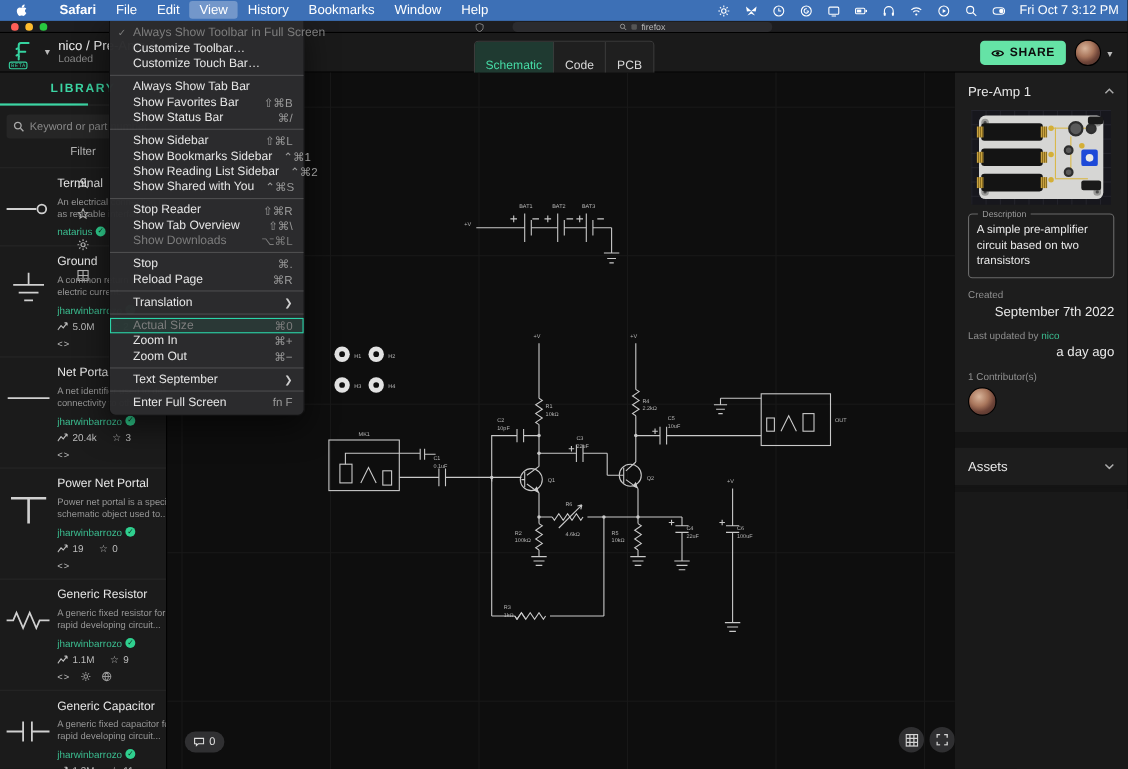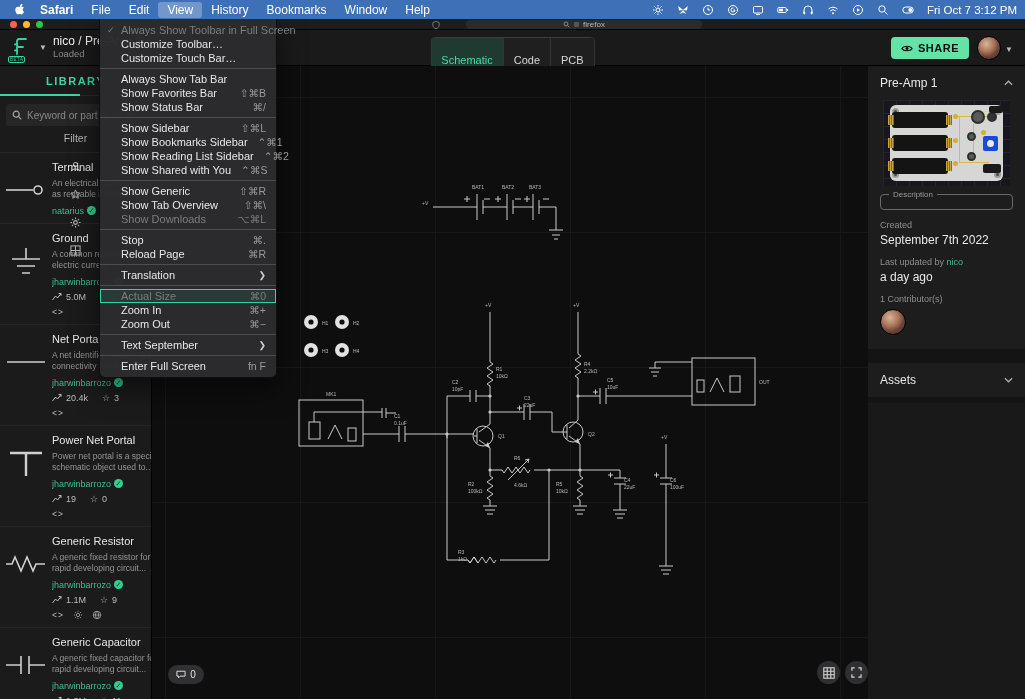--- a/index.html
+++ b/index.html
@@ -3,21 +3,21 @@
 <meta charset="utf-8">
 <style>
   * { margin:0; padding:0; box-sizing:border-box; }
   html,body { width:1025px; height:699px; overflow:hidden; background:#0d0d0d;
     font-family:"Liberation Sans", sans-serif; -webkit-font-smoothing:antialiased; }
   svg { display:block; }
 
   
   .menubar { position:absolute; left:0; top:0; width:1025px; height:19px; background:#3d70b6;
     display:flex; align-items:center; color:#fff; font-size:12px; z-index:200; padding:0 8px; }
-  .mb-left { display:flex; align-items:center; gap:0; }
+  .mb-left { display:flex; align-items:flex-start; gap:14px; }
   .mb-item { padding:1px 9px; border-radius:3px; white-space:nowrap; }
   .mb-item.bold { font-weight:bold; }
   .mb-item.active { background:rgba(255,255,255,.28); }
   .mb-right { margin-left:auto; display:flex; align-items:center; gap:13px; }
   .mb-clock { font-size:11.5px; white-space:nowrap; }
   .sicon { width:12px; height:12px; }
 
   
   .toolstrip { position:absolute; left:0; top:19px; width:1025px; height:11px; background:#1d1d1f;
     border-bottom:1px solid #000; z-index:5; }
@@ -117,21 +117,21 @@
   .trimpot:after { content:""; position:absolute; left:4px; top:4px; width:7px; height:7px;
     border-radius:50%; background:#e8e8e8; }
   .chip { position:absolute; background:#1a1a1a; border-radius:2px; }
   .trace { position:absolute; background:#d9b84a; }
   .fieldset { margin-top:8px; border:1px solid #6a6a6a; border-radius:4px; position:relative;
     padding:7px 7px 7px 7px; }
   .fieldset .legend { position:absolute; top:-5px; left:8px; background:#1d1d1d; padding:0 4px;
     color:#9a9a9a; font-size:8px; }
   .desc-text { color:#e8e8e8; font-size:10.5px; line-height:1.35; }
   .p-label { color:#8f8f8f; font-size:9px; margin-top:10px; }
-  .p-value { color:#e8e8e8; font-size:12px; margin-top:3px; }
+  .p-value { color:#e8e8e8; font-size:12px; margin-top:3px;text-align:right; }
   .teal { color:#3bbd90; }
   .contrib-avatar { width:26px; height:26px; margin-top:5px; }
   .add-btn { color:#35d3a0; font-size:10px; font-weight:bold; letter-spacing:1px; margin:16px 0 6px 2px; }
   .p-fill { flex:1; background:#191919; }
   .chev { stroke:#aaa; stroke-width:1.5; fill:none; }
 
   
   .vmenu { position:absolute; left:99px; top:19px; width:178px; background:rgba(44,44,46,.98);
     border:1px solid rgba(0,0,0,.65); border-top:none; border-radius:0 0 6px 6px;
     box-shadow:0 10px 28px rgba(0,0,0,.55); z-index:150; padding:4px 0; }
@@ -577,20 +577,21 @@
       <span class="gold-dot" style="left:70px;top:14px"></span>
       <span class="gold-dot" style="left:70px;top:38px"></span>
       <span class="gold-dot" style="left:70px;top:61px"></span>
       <span class="gold-dot" style="left:98px;top:30px"></span>
       <span class="trimpot" style="left:100px;top:36px"></span>
       <span class="chip" style="left:100px;top:64px;width:18px;height:9px"></span>
       <span class="chip" style="left:106px;top:6px;width:14px;height:7px"></span>
     </div>
     <div class="fieldset">
       <span class="legend">Description</span>
+      <div class="desc-text">A simple pre-amplifier circuit based on two transistors</div>
     </div>
     <div class="p-label">Created</div>
     <div class="p-value">September 7th 2022</div>
     <div class="p-label">
       <span>Last updated by</span>
       <span class="teal">nico</span>
     </div>
     <div class="p-value">a day ago</div>
     <div class="p-label">1 Contributor(s)</div>
     <span class="avatar contrib-avatar" style="display:inline-block"></span>
@@ -645,21 +646,21 @@
     <div class="vm-item">
       <span>Show Reading List Sidebar</span>
       <span class="sc">⌃⌘2</span>
     </div>
     <div class="vm-item">
       <span>Show Shared with You</span>
       <span class="sc">⌃⌘S</span>
     </div>
     <div class="vm-sep"></div>
     <div class="vm-item">
-      <span>Show Generic</span>
+      <span>Stop Reader</span>
       <span class="sc">⇧⌘R</span>
     </div>
     <div class="vm-item">
       <span>Show Tab Overview</span>
       <span class="sc">⇧⌘\</span>
     </div>
     <div class="vm-item disabled">
       <span>Show Downloads</span>
       <span class="sc">⌥⌘L</span>
     </div>

